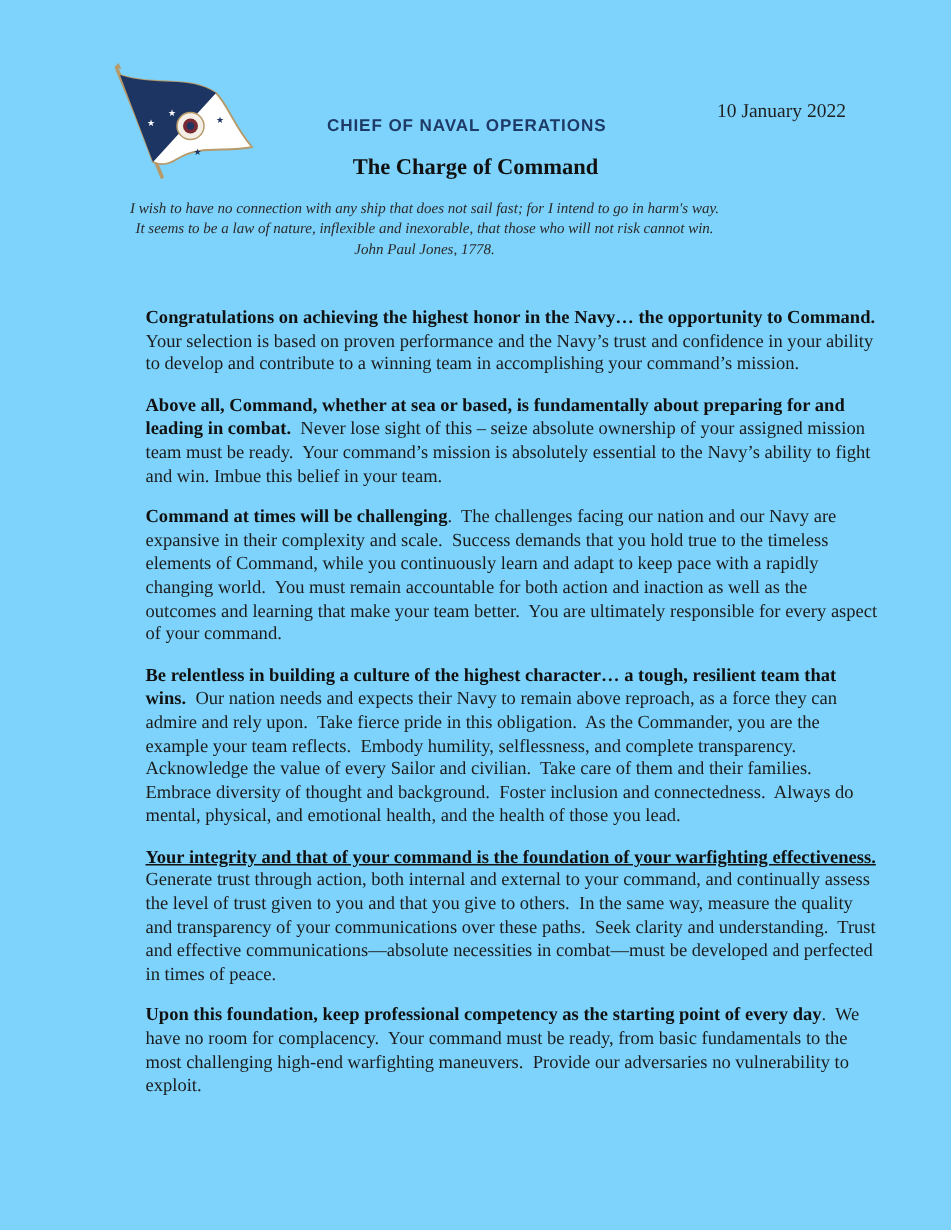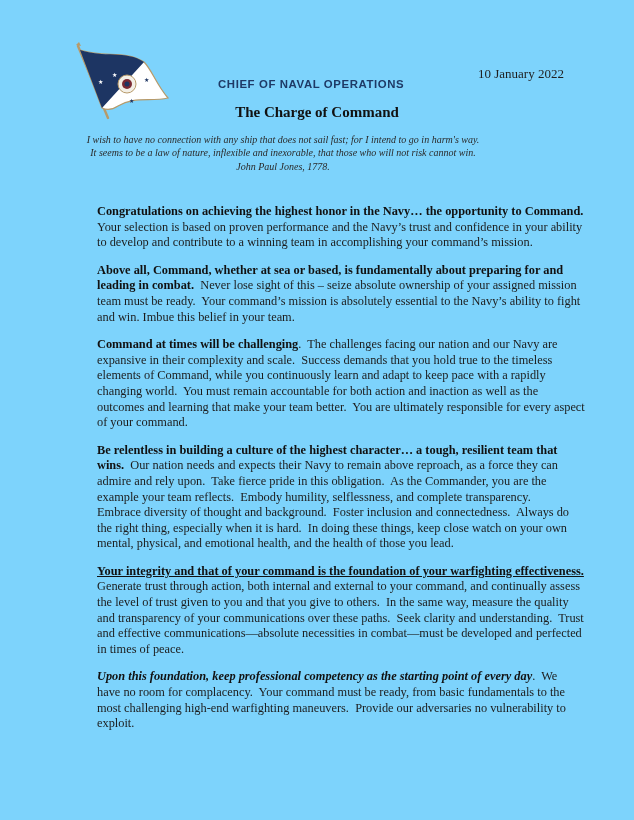--- a/index.html
+++ b/index.html
@@ -71,32 +71,32 @@
         <div class="line"><span style="white-space: pre;">elements of Command, while you continuously learn and adapt to keep pace with a rapidly</span></div>
         <div class="line"><span style="white-space: pre;">changing world.  You must remain accountable for both action and inaction as well as the</span></div>
         <div class="line"><span style="white-space: pre;">outcomes and learning that make your team better.  You are ultimately responsible for every aspect</span></div>
         <div class="line"><span style="white-space: pre;">of your command.</span></div>
       </div>
       <div class="para">
         <div class="line"><span class="b" style="white-space: pre;">Be relentless in building a culture of the highest character… a tough, resilient team that</span></div>
         <div class="line"><span class="b" style="white-space: pre;">wins.</span><span style="white-space: pre;">  Our nation needs and expects their Navy to remain above reproach, as a force they can</span></div>
         <div class="line"><span style="white-space: pre;">admire and rely upon.  Take fierce pride in this obligation.  As the Commander, you are the</span></div>
         <div class="line"><span style="white-space: pre;">example your team reflects.  Embody humility, selflessness, and complete transparency.</span></div>
+        <div class="line"><span style="white-space: pre;">Acknowledge the value of every Sailor and civilian.  Take care of them and their families.</span></div>
         <div class="line"><span style="white-space: pre;">Embrace diversity of thought and background.  Foster inclusion and connectedness.  Always do</span></div>
-        <div class="line"><span style="white-space: pre;">the right thing, especially when it is hard.  In doing these things, keep close watch on your own</span></div>
         <div class="line"><span style="white-space: pre;">mental, physical, and emotional health, and the health of those you lead.</span></div>
       </div>
       <div class="para">
         <div class="line"><span class="b" style="white-space: pre; text-decoration: underline;">Your integrity and that of your command is the foundation of your warfighting effectiveness.</span></div>
         <div class="line"><span style="white-space: pre;">Generate trust through action, both internal and external to your command, and continually assess</span></div>
         <div class="line"><span style="white-space: pre;">the level of trust given to you and that you give to others.  In the same way, measure the quality</span></div>
         <div class="line"><span style="white-space: pre;">and transparency of your communications over these paths.  Seek clarity and understanding.  Trust</span></div>
         <div class="line"><span style="white-space: pre;">and effective communications—absolute necessities in combat—must be developed and perfected</span></div>
         <div class="line"><span style="white-space: pre;">in times of peace.</span></div>
       </div>
       <div class="para">
-        <div class="line"><span class="b" style="white-space: pre; font-style: italic;">Upon this foundation, keep professional competency as the starting point of every day</span><span style="white-space: pre;">.  We</span></div>
+        <div class="line"><span class="b" style="white-space: pre;">Upon this foundation, keep professional competency as the starting point of every day</span><span style="white-space: pre;">.  We</span></div>
         <div class="line"><span style="white-space: pre;">have no room for complacency.  Your command must be ready, from basic fundamentals to the</span></div>
         <div class="line"><span style="white-space: pre;">most challenging high-end warfighting maneuvers.  Provide our adversaries no vulnerability to</span></div>
         <div class="line"><span style="white-space: pre;">exploit.</span></div>
       </div>
     </div>
 </div>
 
 </body></html>

